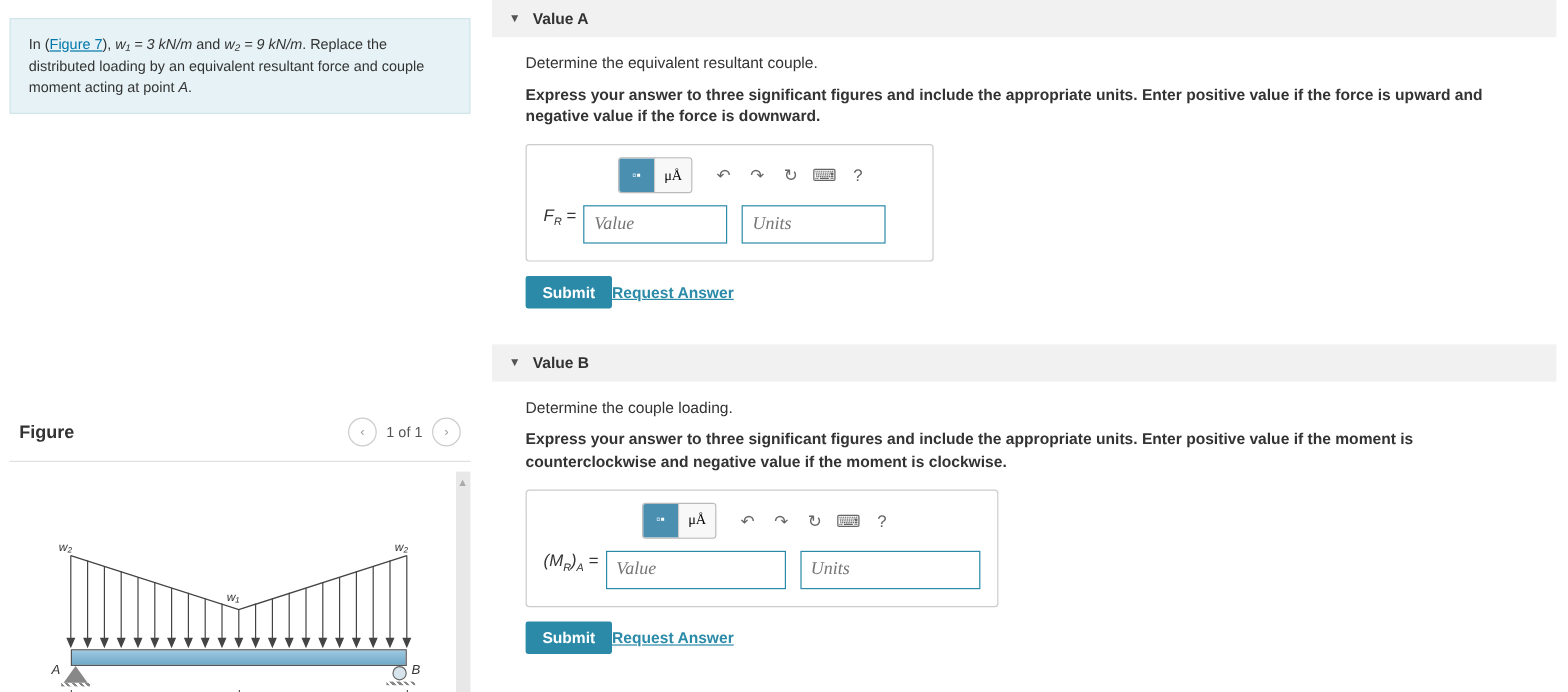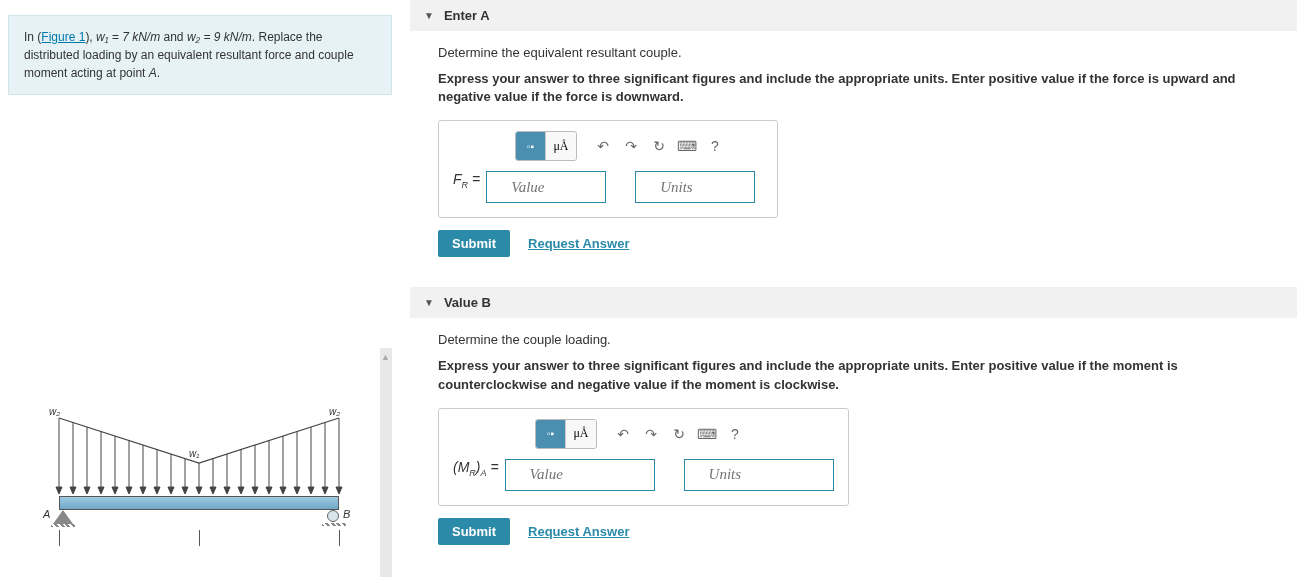--- a/index.html
+++ b/index.html
@@ -37,39 +37,47 @@
 .toolbar { display: flex; align-items: center; gap: 0; margin-bottom: 10px; margin-left: 62px; }
 .tool-group { display:flex; border:1px solid #bbb; border-radius:3px; overflow:hidden; background:#f4f4f4; }
 .tool-btn { width: 30px; height: 28px; display:flex; align-items:center; justify-content:center; border-right:1px solid #ccc; cursor:pointer; font-size:12px; color:#000000; background:#f8f8f8; }
 .tool-btn:last-child { border-right:none; }
 .tool-btn.tmpl { background:#4a8fb0; color:#fff; font-size:10px; }
 .tool-sep { width: 12px; }
 .tool-single { width:28px; height:26px; display:flex; align-items:center; justify-content:center; cursor:pointer; color:#666; font-size:14px; }
 .answer-row { display:flex; align-items:flex-start; gap: 6px; }
 .var-label { font-size: 14px; font-style: italic; white-space: nowrap; }
 .var-label sub { font-size: 9px; }
-.val-input, .unit-input { height: 32px; border: 1px solid #2a8aa8; padding: 0 24px; font-size: 15px; font-style: italic; color: #888; font-family: 'Times New Roman', serif; }
+.val-input, .unit-input { height: 32px; border: 1px solid #2a8aa8; padding: 0 8px; font-size: 15px; font-style: italic; color: #888; font-family: 'Times New Roman', serif; }
 .val-input { width: 120px; }
-.unit-input { width: 120px; margin-left: 23px; }
-.submit-row { margin-top: 12px; display:flex; align-items:center; gap: 18px; }
+.unit-input { width: 120px; margin-left: 6px; }
+.submit-row { margin-top: 12px; display:flex; align-items:center; }
 .submit-btn { background: #2a8aa8; color: #fff; border: none; padding: 6px 14px; font-size: 13px; font-weight: bold; cursor: pointer; border-radius: 2px; }
 .req-link { color: #2a8aa8; text-decoration: underline; font-size: 13px; font-weight: bold; cursor: pointer; }
 .partb-answer .val-input, .partb-answer .unit-input { width: 150px; }
 </style>
 </head>
 <body>
 
 <div class="container">
   <div class="left-col">
     <div class="prompt-box">
-      <span>In (</span><a href="#">Figure 1</a><span>), </span><i>w₁ = 7 kN/m</i><span> and </span><i>w₂ = 9 kN/m</i><span>. Replace the distributed loading by an equivalent resultant force and couple moment acting at point </span><i>A</i><span>.</span>
+      <span>In (</span><a href="#">Figure 7</a><span>), </span><i>w₁ = 3 kN/m</i><span> and </span><i>w₂ = 9 kN/m</i><span>. Replace the distributed loading by an equivalent resultant force and couple moment acting at point </span><i>A</i><span>.</span>
     </div>
 
     <div style="height:230px"></div>
 
+    <div class="figure-header">
+      <div class="figure-title">Figure</div>
+      <div class="figure-nav">
+        <div class="nav-btn">‹</div>
+        <div class="figure-count">1 of 1</div>
+        <div class="nav-btn">›</div>
+      </div>
+    </div>
 
     <div class="figure-body">
       <div class="figure-scroll-up">▲</div>
       <div class="diagram">
         <svg class="arrows" viewBox="0 0 280 78">
           <polyline points="0,0 140,45 280,0" fill="none" stroke="#444" stroke-width="1.2"></polyline>
           <g stroke="#444" stroke-width="1" fill="#444">
             <line x1="0" y1="0" x2="0" y2="70"></line>
               <polygon points="0,76 -3,69 3,69"></polygon>
             <line x1="14" y1="4" x2="14" y2="70"></line>
@@ -126,21 +134,21 @@
         <div class="dim-tick" style="left:170px"></div>
         <div class="dim-tick" style="left:310px"></div>
 
       </div>
     </div>
   </div>
 
   <div class="right-col">
     <div class="part-header">
       <span class="tri">▼</span>
-      <span class="part-title">Enter A</span>
+      <span class="part-title">Value A</span>
     </div>
     <div class="part-body">
       <div class="q-text">Determine the equivalent resultant couple.</div>
       <div class="q-instr">Express your answer to three significant figures and include the appropriate units. Enter positive value if the force is upward and negative value if the force is downward.</div>
       <div class="answer-box">
         <div class="toolbar">
           <div class="tool-group">
             <div class="tool-btn tmpl">▫▪</div>
             <div class="tool-btn" style="font-family:serif">μÅ</div>
           </div>

